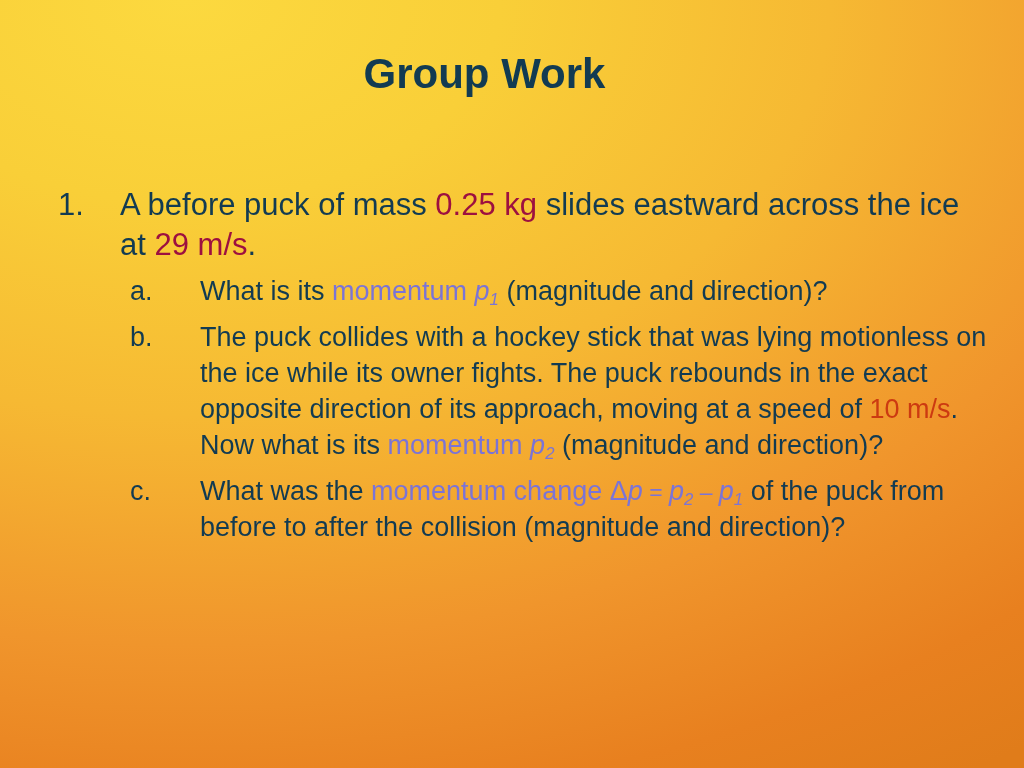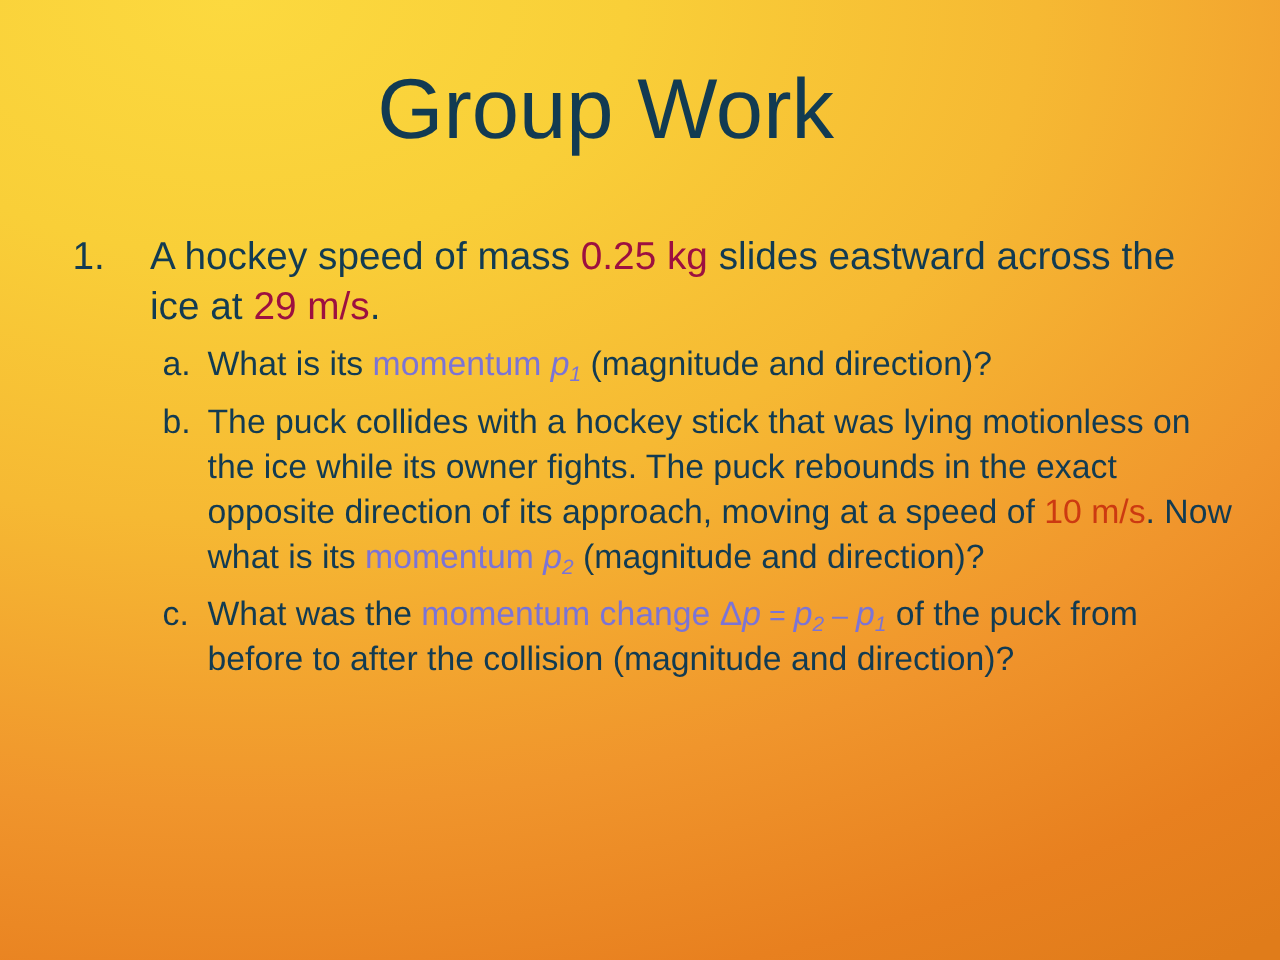--- a/index.html
+++ b/index.html
@@ -19,24 +19,25 @@
     box-sizing: border-box;
     background:
       radial-gradient(ellipse 140% 120% at 18% 0%, #fcd93f 0%, #f9cf38 22%, #f6b933 45%, #f0952c 70%, #e8801f 88%, #e07c1a 100%);
   }
   .title {
     position: absolute;
     top: 52px;
     left: 0;
     width: 969px;
     text-align: center;
-    font-size: 68px;
+    font-size: 42px;
     line-height: 1.05;
     color: #123b52;
     letter-spacing: 0px;
+    font-weight: bold;
   }
   .body {
     position: absolute;
     top: 185px;
     left: 58px;
     width: 930px;
     color: #123b52;
   }
   .lvl1 {
     display: flex;
@@ -61,20 +62,21 @@
     margin-top: 10px;
     padding-left: 72px;
   }
   .lvl2 .marker {
     width: 36px;
     flex: 0 0 36px;
     text-align: left;
   }
   .lvl2 .content {
     flex: 1 1 auto;
+    margin-left: 34px;
   }
   .em-red {
     color: #9d1040;
   }
   .em-orange {
     color: #cc3a11;
   }
   .em-purple {
     color: #7b74d6;
   }
@@ -95,21 +97,21 @@
 <body>
 
 <div class="slide">
 
   <div class="title">Group Work</div>
 
   <div class="body">
 
     <div class="lvl1">
       <span class="marker">1.</span>
-      <span class="content"><span>A hockey speed of mass </span><span class="em-red">0.25 kg</span><span> slides eastward across the ice at </span><span class="em-red">29 m/s</span><span>.</span></span>
+      <span class="content"><span>A before puck of mass </span><span class="em-red">0.25 kg</span><span> slides eastward across the ice at </span><span class="em-red">29 m/s</span><span>.</span></span>
     </div>
 
     <div class="lvl2">
       <span class="marker">a.</span>
       <span class="content"><span>What is its </span><span class="em-purple">momentum </span><span class="em-purple ital">p</span><sub class="em-purple ital">1</sub><span> (magnitude and direction)?</span></span>
     </div>
 
     <div class="lvl2">
       <span class="marker">b.</span>
       <span class="content"><span>The puck collides with a hockey stick that was lying motionless on the ice while its owner fights.  The puck rebounds in the exact opposite direction of its approach, moving at a speed of </span><span class="em-orange">10 m/s</span><span>.  Now what is its </span><span class="em-purple">momentum </span><span class="em-purple ital">p</span><sub class="em-purple ital">2</sub><span> (magnitude and direction)?</span></span>

